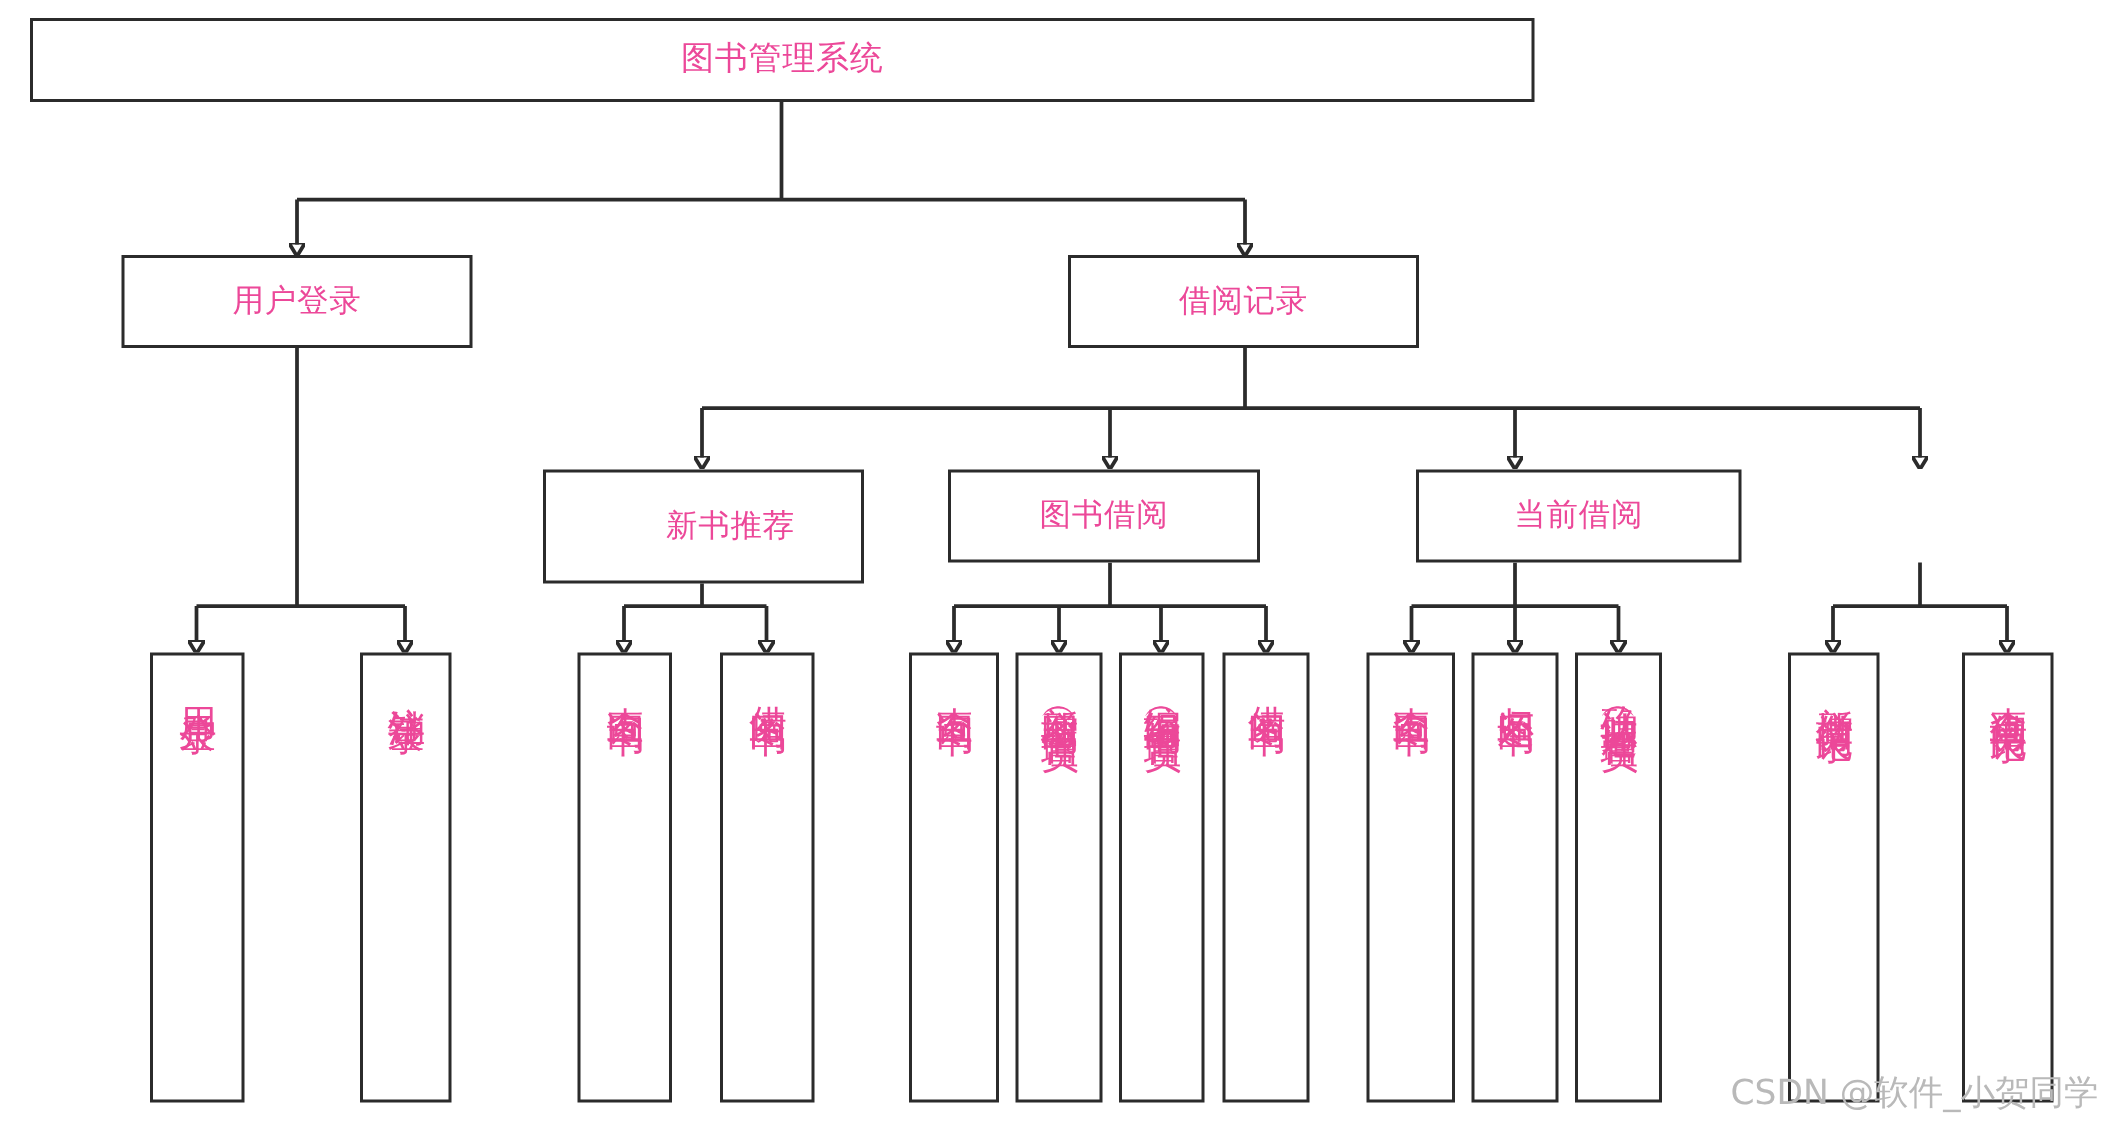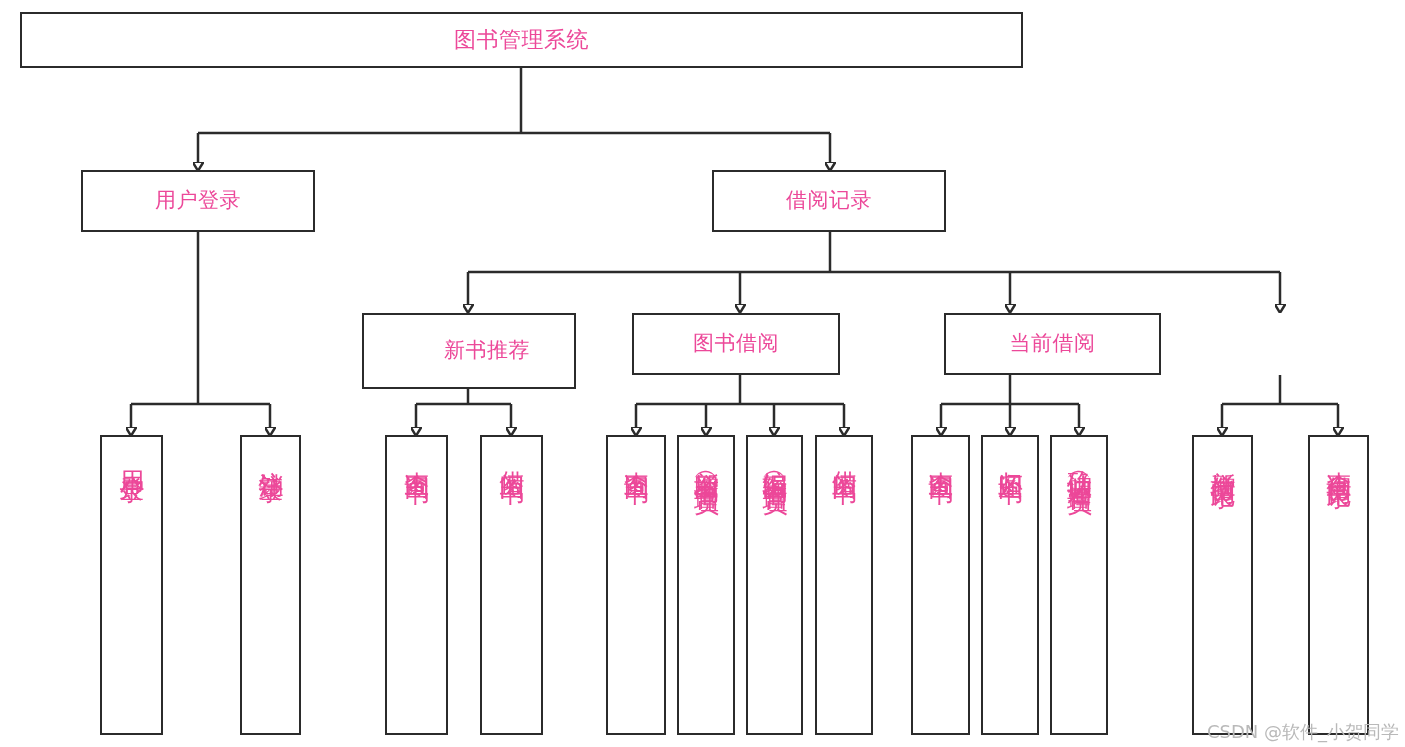--- a/index.html
+++ b/index.html
@@ -44,21 +44,21 @@
     writing-mode:vertical-rl;
     text-orientation:upright;
     font-size:25px;
     line-height:1.12;
     letter-spacing:3px;
     white-space:nowrap;
   }
   .watermark{
     position:absolute;
     right:6px;bottom:3px;
-    font-size:18px;
+    font-size:23px;
     color:#b9b9b9;
     white-space:nowrap;
     font-family:"DejaVu Sans","Liberation Sans",sans-serif;
     pointer-events:none;
   }
   svg.wires{position:absolute;left:0;top:0;width:1405px;height:747px;}
   svg.wires line,svg.wires path{stroke:#2b2b2b;stroke-width:2.5;fill:none;}
 </style>
 </head>
 <body>

